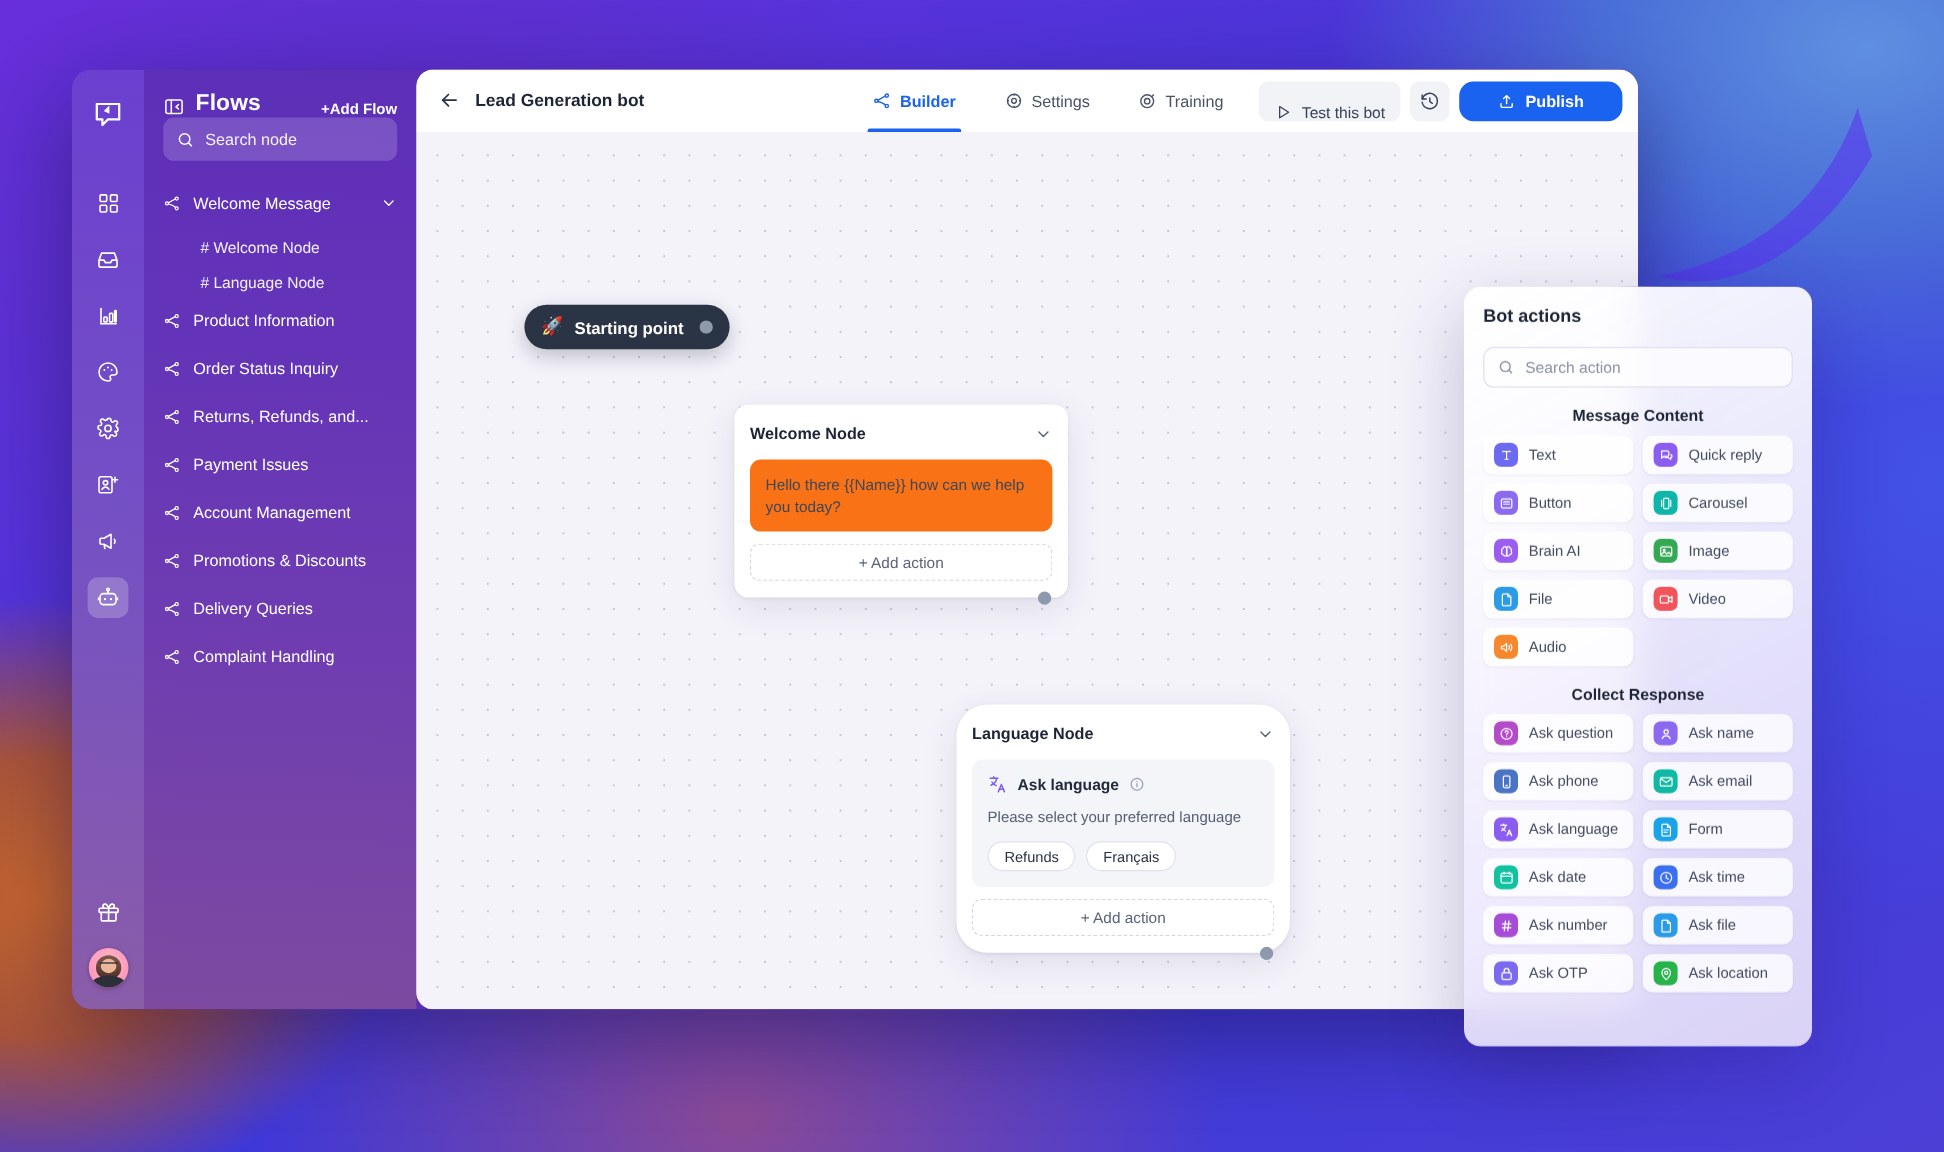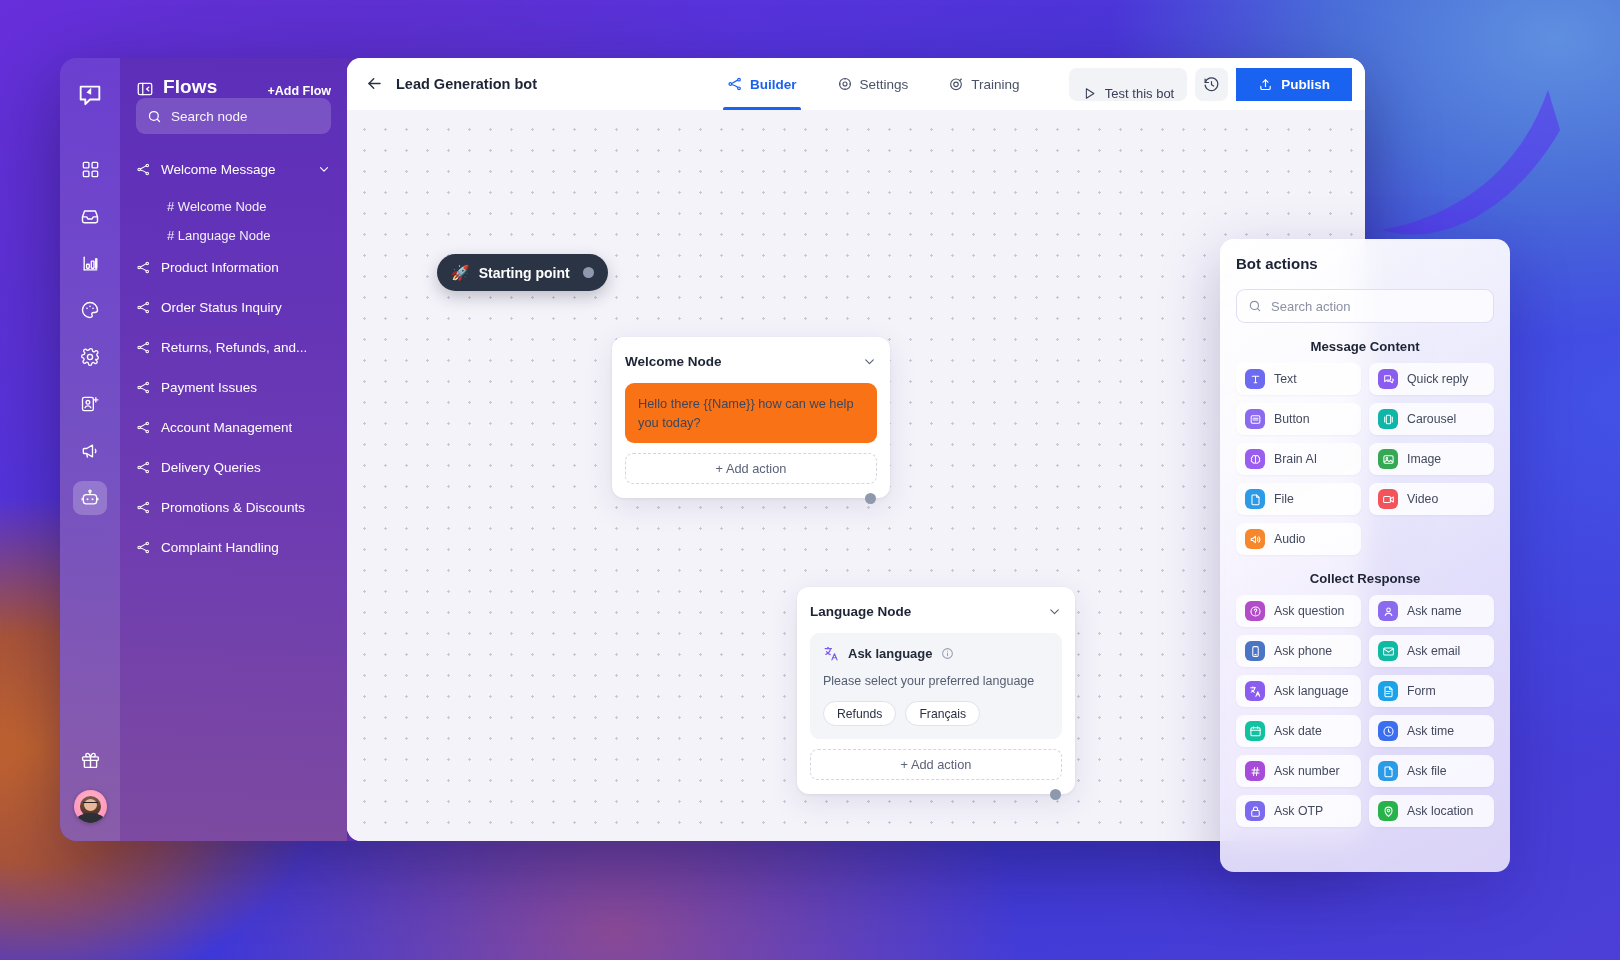--- a/index.html
+++ b/index.html
@@ -136,22 +136,22 @@
   #topbar-actions { margin-left: auto; display: flex; align-items: center; gap: 8px; }
   #test-bot-btn {
     display: flex; align-items: flex-end; gap: 8px; height: 33px; padding: 0 13px;
     background: #f1f3f7; border-radius: 8px; font-size: 13px; color: #39405a; cursor: pointer;
   }
   #history-btn {
     width: 33px; height: 33px; background: #f1f3f7; border-radius: 8px;
     display: flex; align-items: center; justify-content: center; cursor: pointer;
   }
   #publish-btn {
-    display: flex; align-items: center; gap: 8px; height: 33px; padding: 0 22px;
-    background: #1a62f0; border-radius: 0; font-size: 13.5px; color: #fff;
+    display: flex; align-items: center; gap: 8px; height: 33px; padding: 0 32px;
+    background: #1a62f0; border-radius: 12px; font-size: 13.5px; color: #fff;
     font-weight: 600; cursor: pointer;
   }
 
   
   #canvas {
     flex: 1; position: relative; overflow: hidden;
     background-color: #f4f3fa;
     background-image: radial-gradient(circle, #c8c6d8 1.1px, transparent 1.2px);
     background-size: 21px 21px;
     background-position: 7px 9px;
@@ -185,21 +185,21 @@
     margin-top: 10px; height: 31px; border: 1.3px dashed #d3d6e2; border-radius: 8px;
     display: flex; align-items: center; justify-content: center;
     font-size: 12.8px; color: #5b6379; cursor: pointer;
   }
   .out-port {
     position: absolute; right: 14px; bottom: -6px;
     width: 11px; height: 11px; border-radius: 50%; background: #8e99ad;
   }
 
   #welcome-node { left: 265px; top: 227px; width: 278px; }
-  #language-node { left: 450px; top: 477px; width: 278px; }
+  #language-node { left: 450px; top: 477px; width: 278px; border-radius: 26px; }
 
   .ask-box { background: #f4f5f8; border-radius: 9px; padding: 12px 13px 13px 13px; margin-top: 9px; }
   .ask-head { display: flex; align-items: center; gap: 8px; }
   .ask-title { font-size: 13px; color: #222a3c; font-weight: 600; }
   .ask-sub { font-size: 12.5px; color: #555d72; margin-top: 12px; }
   .choice-row { display: flex; gap: 9px; margin-top: 13px; }
   .choice {
     background: #fff; border: 1px solid #dfe2ec; border-radius: 15px;
     height: 25px; padding: 0 13px; display: flex; align-items: center;
     font-size: 12.2px; color: #2a3145; cursor: pointer;
@@ -438,32 +438,32 @@
         </div>
         <div class="flow-item">
           <span>
             <svg width="15" height="15" viewBox="0 0 24 24" fill="none" stroke="#ffffff" stroke-width="1.7" stroke-linecap="round">
               <circle cx="5" cy="12" r="2"></circle>
               <circle cx="18" cy="5.5" r="2"></circle>
               <circle cx="18" cy="18.5" r="2"></circle>
               <path d="M7 11.2l9-5M7 12.8c6 1.5 5.5 1.8 9 4.2"></path>
             </svg>
           </span>
-          <span class="flow-label">Delivery Queries</span>
+          <span class="flow-label">Promotions &amp; Discounts</span>
         </div>
         <div class="flow-item">
           <span>
             <svg width="15" height="15" viewBox="0 0 24 24" fill="none" stroke="#ffffff" stroke-width="1.7" stroke-linecap="round">
               <circle cx="5" cy="12" r="2"></circle>
               <circle cx="18" cy="5.5" r="2"></circle>
               <circle cx="18" cy="18.5" r="2"></circle>
               <path d="M7 11.2l9-5M7 12.8c6 1.5 5.5 1.8 9 4.2"></path>
             </svg>
           </span>
-          <span class="flow-label">Promotions &amp; Discounts</span>
+          <span class="flow-label">Delivery Queries</span>
         </div>
         <div class="flow-item">
           <span>
             <svg width="15" height="15" viewBox="0 0 24 24" fill="none" stroke="#ffffff" stroke-width="1.7" stroke-linecap="round">
               <circle cx="5" cy="12" r="2"></circle>
               <circle cx="18" cy="5.5" r="2"></circle>
               <circle cx="18" cy="18.5" r="2"></circle>
               <path d="M7 11.2l9-5M7 12.8c6 1.5 5.5 1.8 9 4.2"></path>
             </svg>
           </span>

